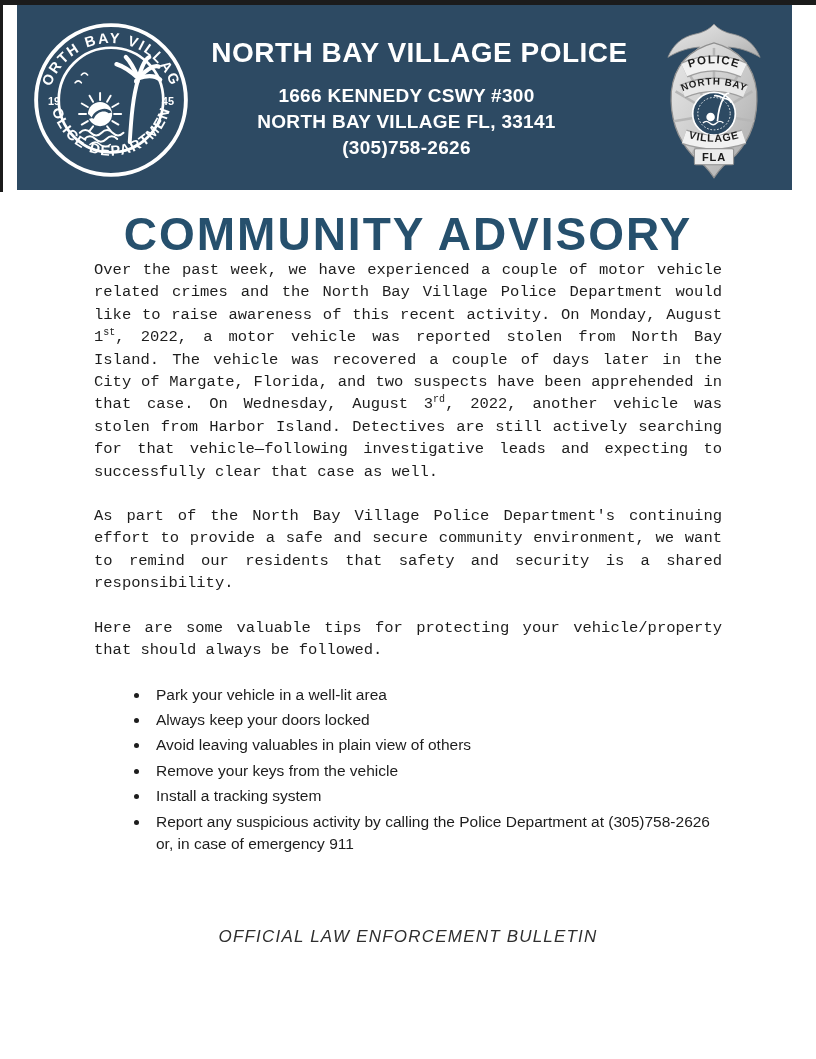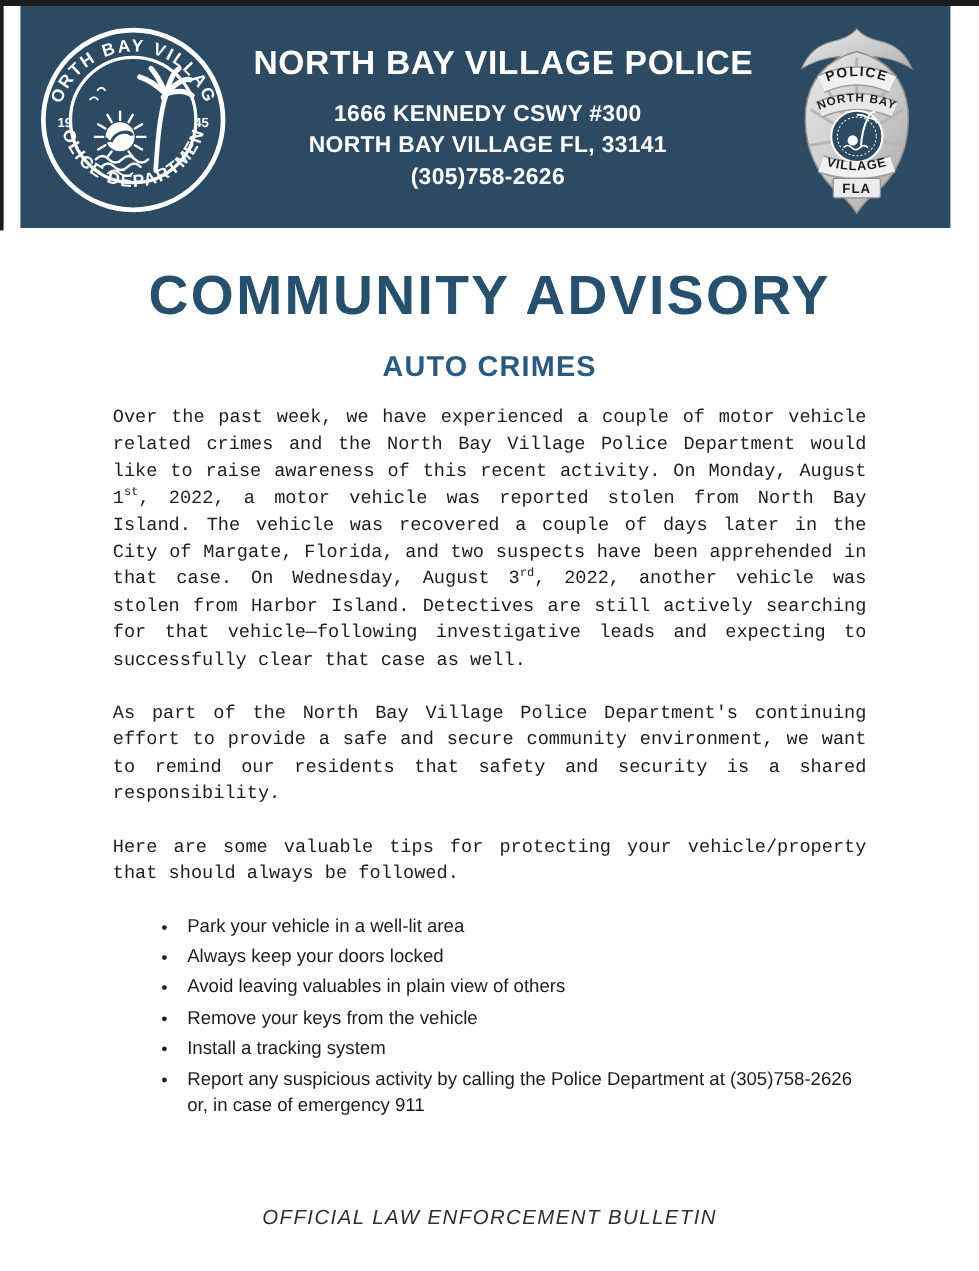--- a/index.html
+++ b/index.html
@@ -33,21 +33,21 @@
   .banner-address{
     position:absolute;left:4px;right:0;top:78px;
     text-align:center;color:#ffffff;
     font-size:19px;font-weight:bold;line-height:26px;
     letter-spacing:0.3px;
   }
   .badge-wrap{flex:none;width:128px;height:174px;margin-top:4px;}
 
   
   .doc{
-    position:absolute;top:198px;left:0;width:816px;
+    position:absolute;top:186px;left:0;width:816px;
     box-sizing:border-box;padding:0 94px;
     color:#1d1d1d;
   }
   h1.adv-title{
     margin:23px 0 0 0;text-align:center;
     font-size:46px;line-height:50px;font-weight:bold;letter-spacing:2px;
     color:#26506d;
   }
   h2.adv-subtitle{
     margin:21px 0 17px 0;text-align:center;
@@ -214,21 +214,20 @@
           <textPath href="#bVillage" startOffset="50%" text-anchor="middle">VILLAGE</textPath>
         </text>
         <text x="75" y="166" font-size="13" font-weight="bold" fill="#1c1c1c" text-anchor="middle" letter-spacing="1">FLA</text>
       </svg>
     </div>
   </header>
 
   <main class="doc">
 
     <h1 class="adv-title">COMMUNITY ADVISORY</h1>
-    <h2 class="adv-subtitle">AUTO CRIMES</h2>
 
     <p><span>Over the past week, we have experienced a couple of motor vehicle related crimes and the North Bay Village Police Department would like to raise awareness of this recent activity. On Monday, August 1</span><sup>st</sup><span>, 2022, a motor vehicle was reported stolen from North Bay Island. The vehicle was recovered a couple of days later in the City of Margate, Florida, and two suspects have been apprehended in that case. On Wednesday, August 3</span><sup>rd</sup><span>, 2022, another vehicle was stolen from Harbor Island. Detectives are still actively searching for that vehicle—following investigative leads and expecting to successfully clear that case as well.</span></p>
 
     <p>As part of the North Bay Village Police Department's continuing effort to provide a safe and secure community environment, we want to remind our residents that safety and security is a shared responsibility.</p>
 
     <p>Here are some valuable tips for protecting your vehicle/property that should always be followed.</p>
 
     <ul class="tips">
       <li>Park your vehicle in a well-lit area</li>
       <li>Always keep your doors locked</li>

